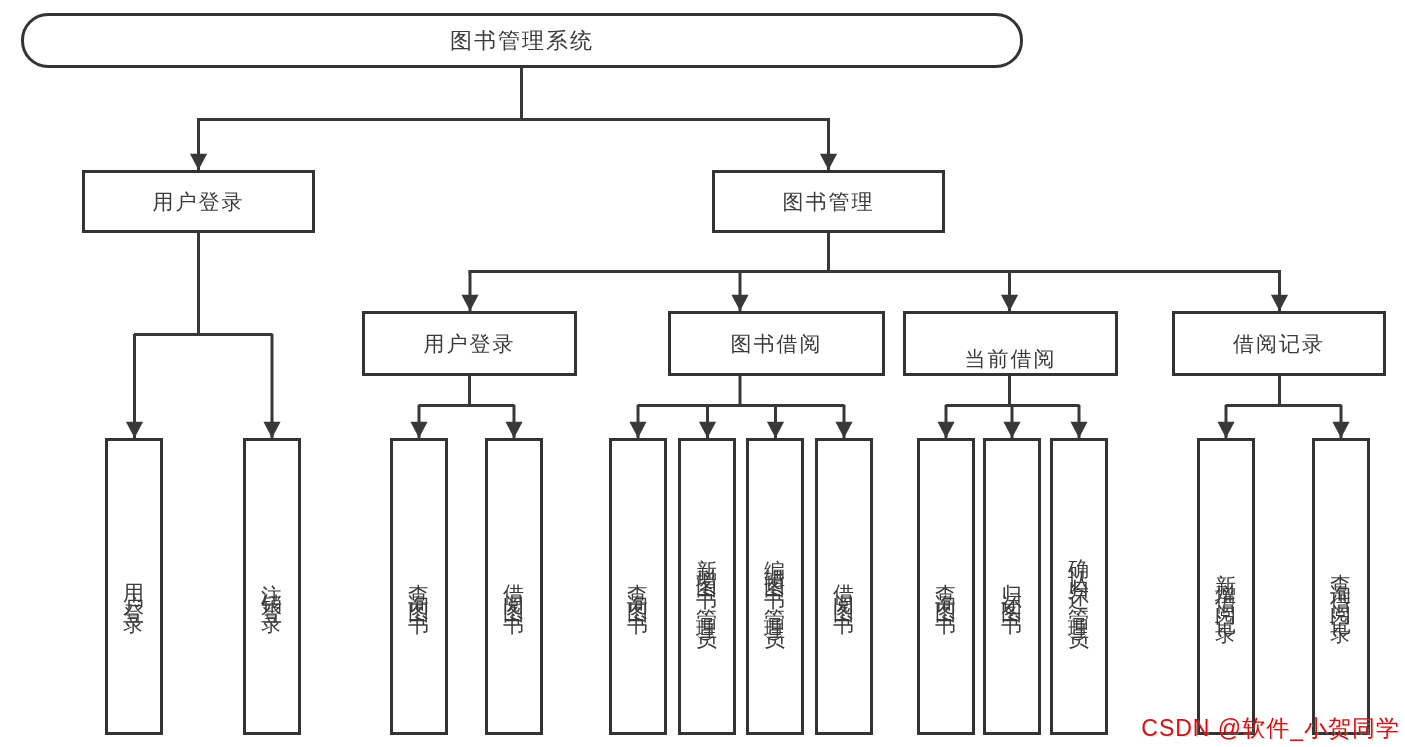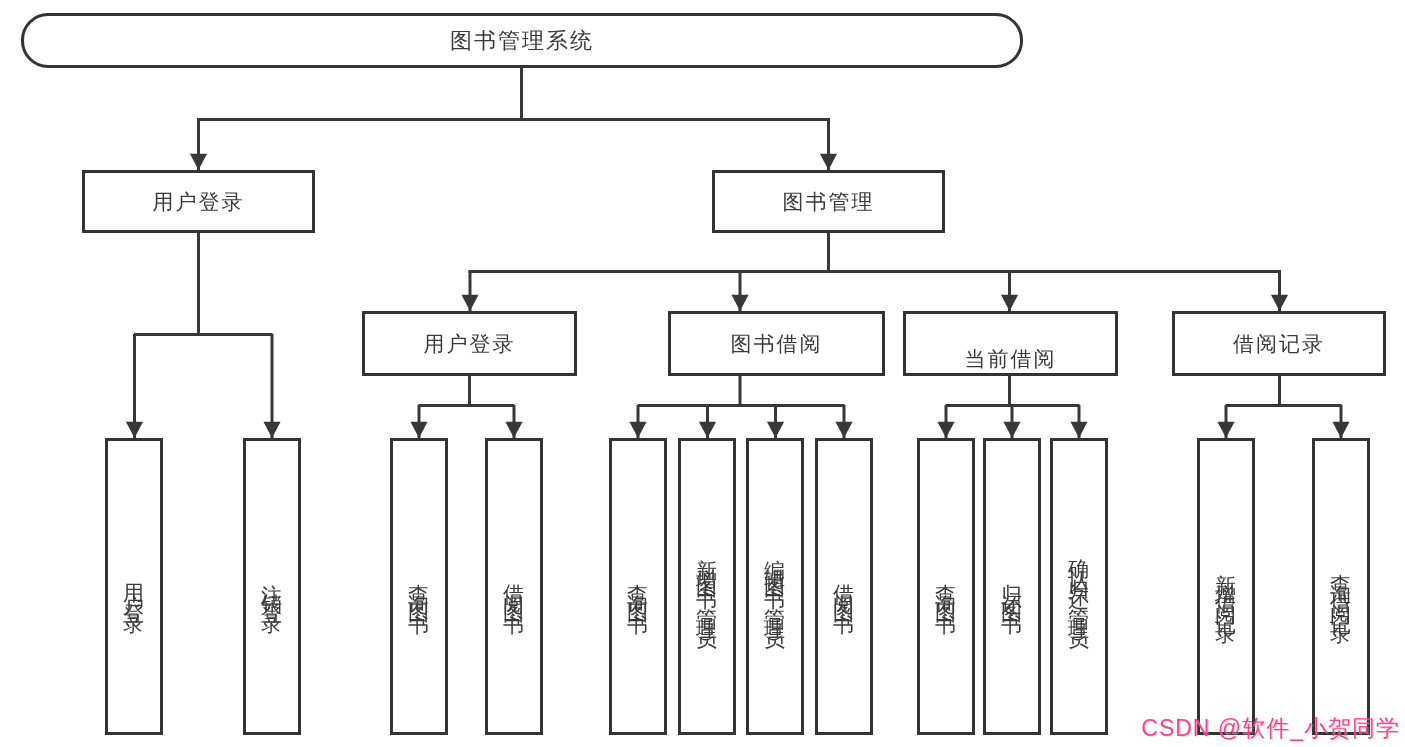--- a/index.html
+++ b/index.html
@@ -29,21 +29,21 @@
     font-size:21px;
     letter-spacing:10px;
     line-height:1;
   }
   .vbox span{display:block;}
   .watermark{
     position:absolute;
     right:5px;
     bottom:3px;
     font-size:23px;
-    color:#ec4899;
+    color:#b91c1c;
     text-shadow:1.5px 1px 0 rgba(235,150,150,0.38);
     letter-spacing:1px;
     white-space:nowrap;
     z-index:5;
   }
 </style>
 </head>
 <body>
 
 <div class="stage">

